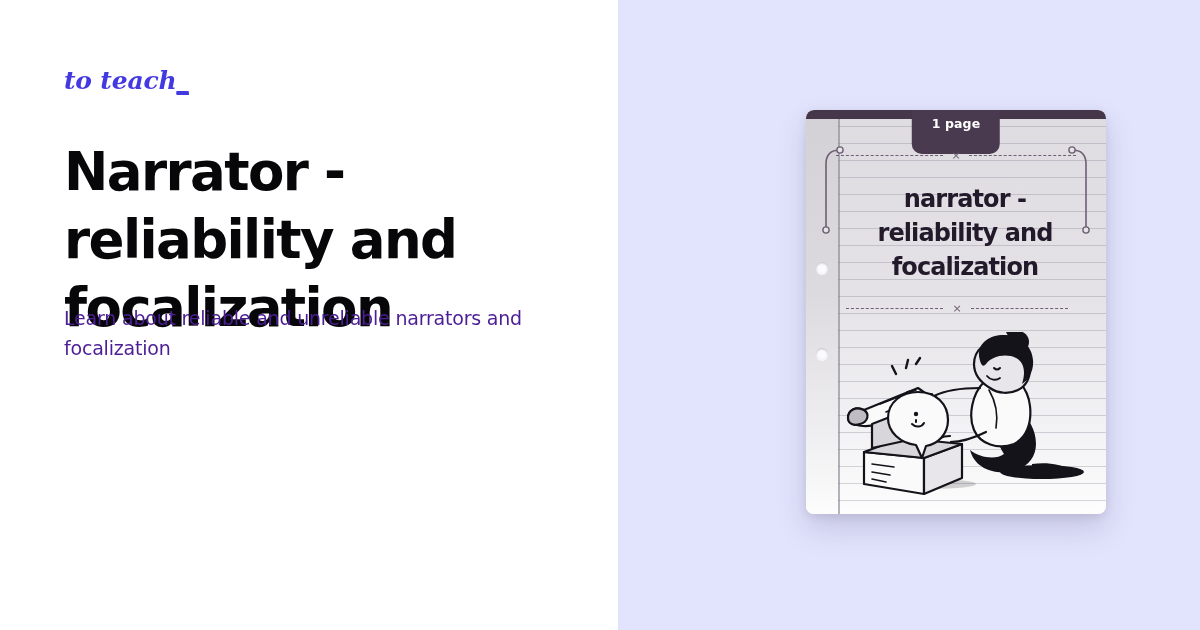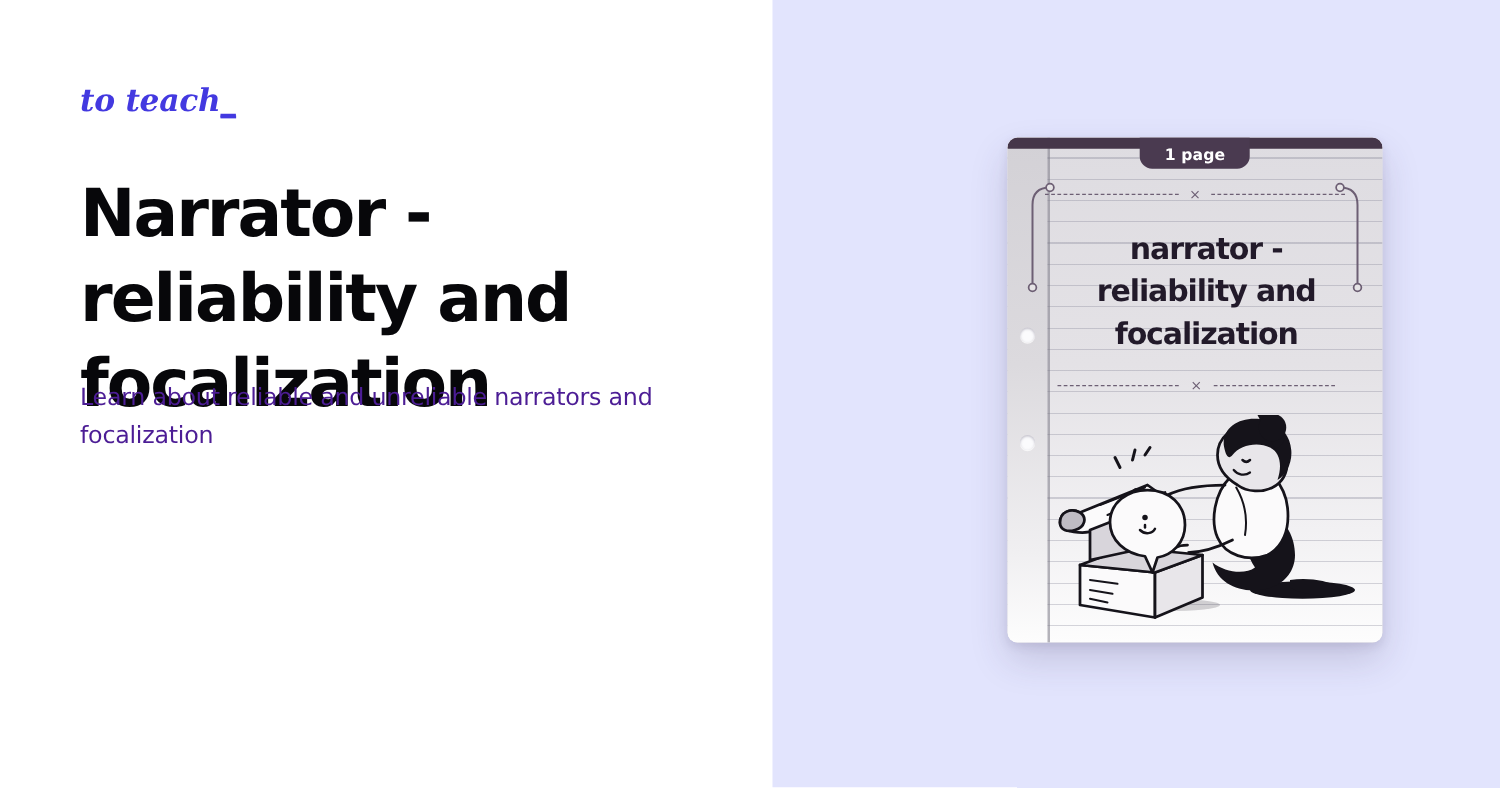--- a/index.html
+++ b/index.html
@@ -138,21 +138,21 @@
     position:absolute;
     left:50%;
     transform:translateX(-50%);
     top:0;
     background:#4a3a50;
     color:#ffffff;
     font-family:"DejaVu Sans", sans-serif;
     font-weight:700;
     font-size:12.5px;
     letter-spacing:.1px;
-    padding:6px 20px 4px;
+    padding:6px 20px 23px;
     border-radius:0 0 10px 10px;
     white-space:nowrap;
   }
 
   
   .frame {
     position:absolute;
     left:30px; top:40px;
     width:240px; height:145px;
     pointer-events:none;

